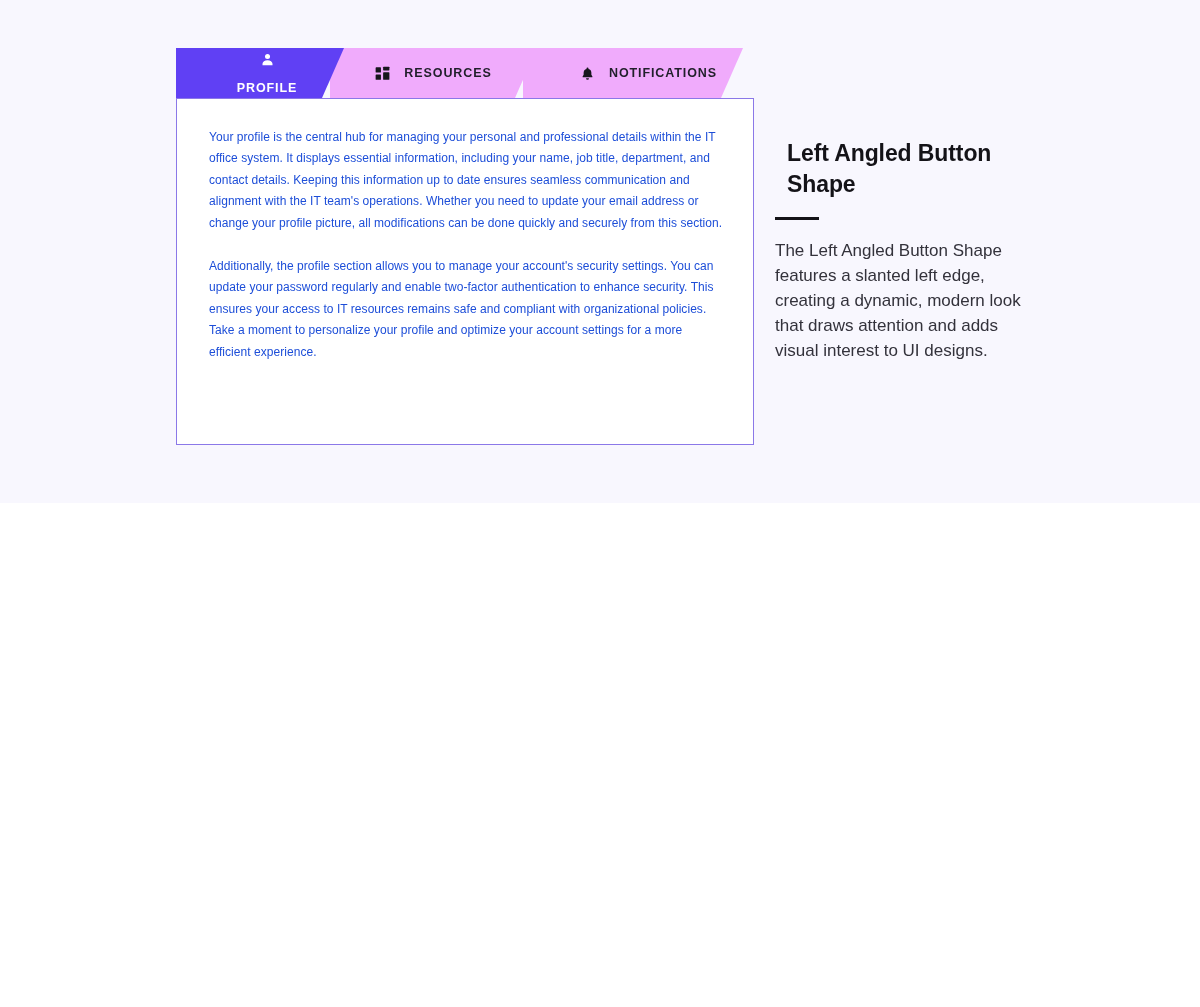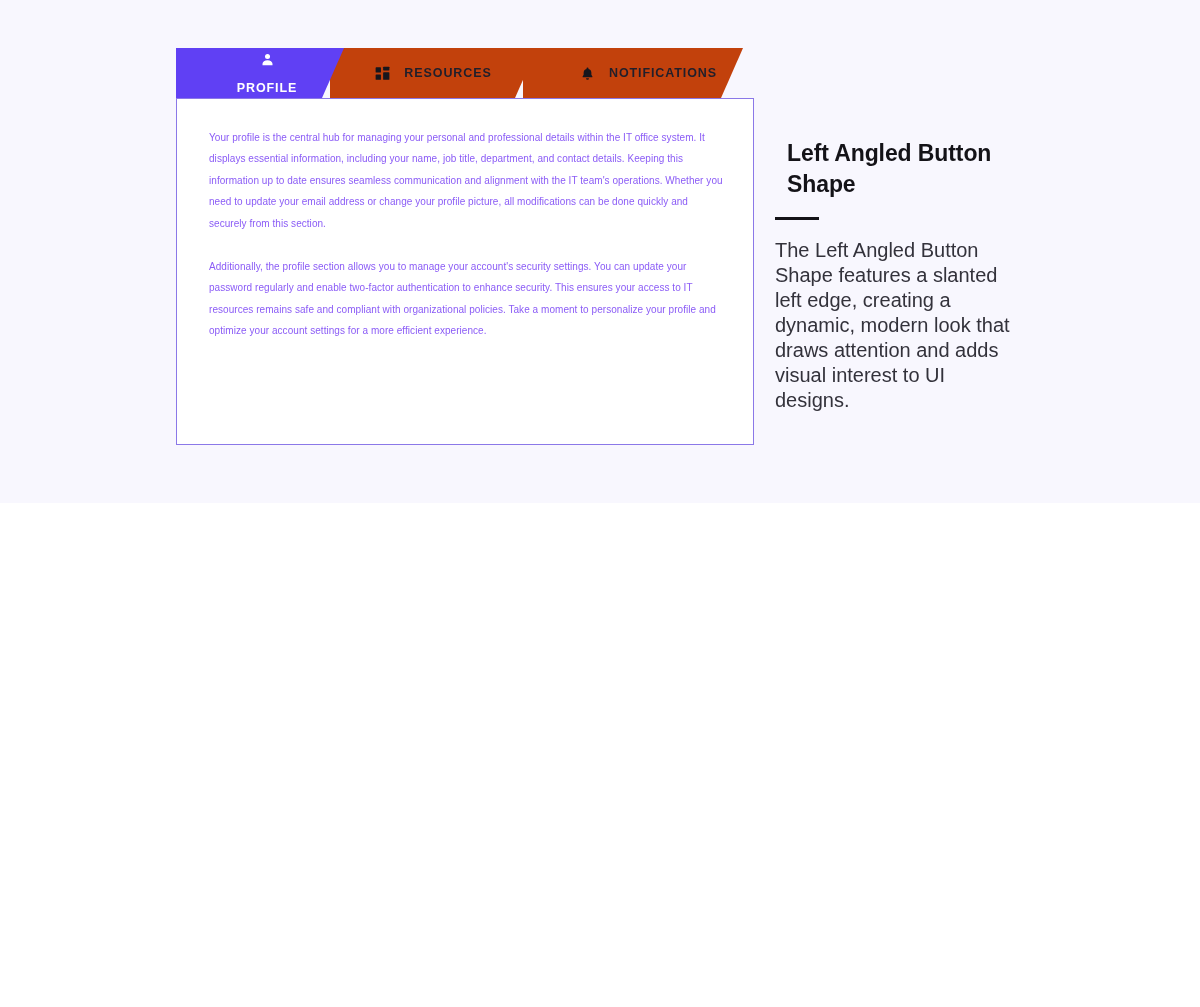--- a/index.html
+++ b/index.html
@@ -53,21 +53,21 @@
     display: flex;
     align-items: center;
     justify-content: center;
     gap: 14px;
     height: 50px;
     padding: 0 26px;
     font-size: 12.5px;
     font-weight: 700;
     letter-spacing: 0.9px;
     color: #211f2b;
-    background: #c2410c;
+    background: #f0abfc;
     -webkit-clip-path: polygon(0 0, 100% 0, calc(100% - 22px) 100%, 0% 100%);
     clip-path: polygon(0 0, 100% 0, calc(100% - 22px) 100%, 0% 100%);
     margin-right: -14px;
     cursor: pointer;
     user-select: none;
   }
   .tab-angled.is-active {
     background: #6040f4;
     color: #ffffff;
     z-index: 5;
@@ -83,23 +83,23 @@
     border: 1.6px solid #8b78e8;
     background: #ffffff;
     padding: 28px 30px 30px 32px;
     min-height: 347px;
     position: relative;
     z-index: 6;
   }
 
   
   .body-copy {
-    font-size: 10px;
+    font-size: 12px;
     line-height: 21.4px;
-    color: #8b5cf6;
+    color: #1d4ed8;
     letter-spacing: 0.05px;
   }
   .body-copy p { margin: 0; }
   .body-copy p + p { margin-top: 22px; }
 
   
   .side-title {
     margin: 12px;
     font-size: 23px;
     line-height: 31px;
@@ -108,21 +108,21 @@
     letter-spacing: -0.1px;
   }
   .side-rule {
     width: 44px;
     height: 3px;
     background: #141318;
     margin: 17px 0 18px 0;
   }
   .side-body {
     margin: 0;
-    font-size: 20px;
+    font-size: 17px;
     line-height: 25px;
     color: #33323b;
   }
 </style>
 </head>
 <body>
 
 <section class="section-one">
 
   <div class="s1-card">

